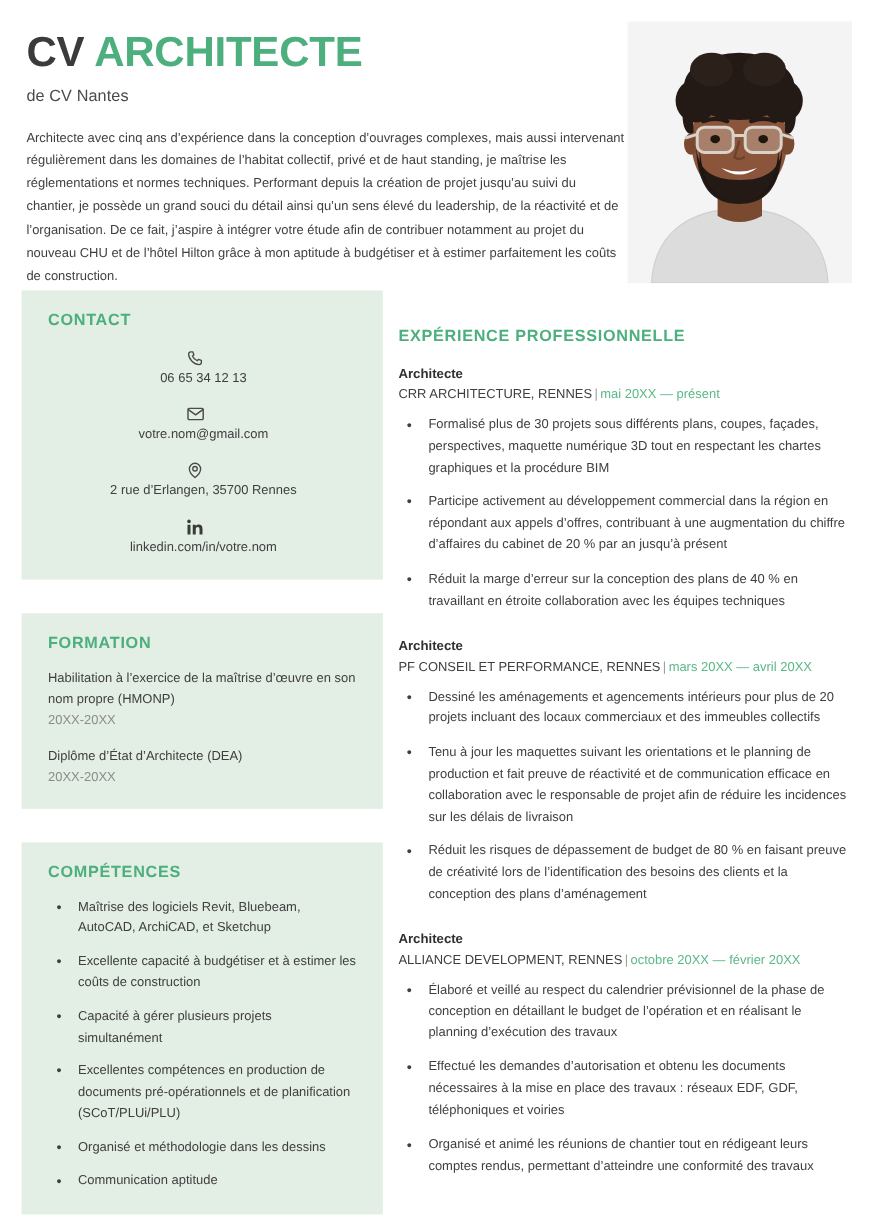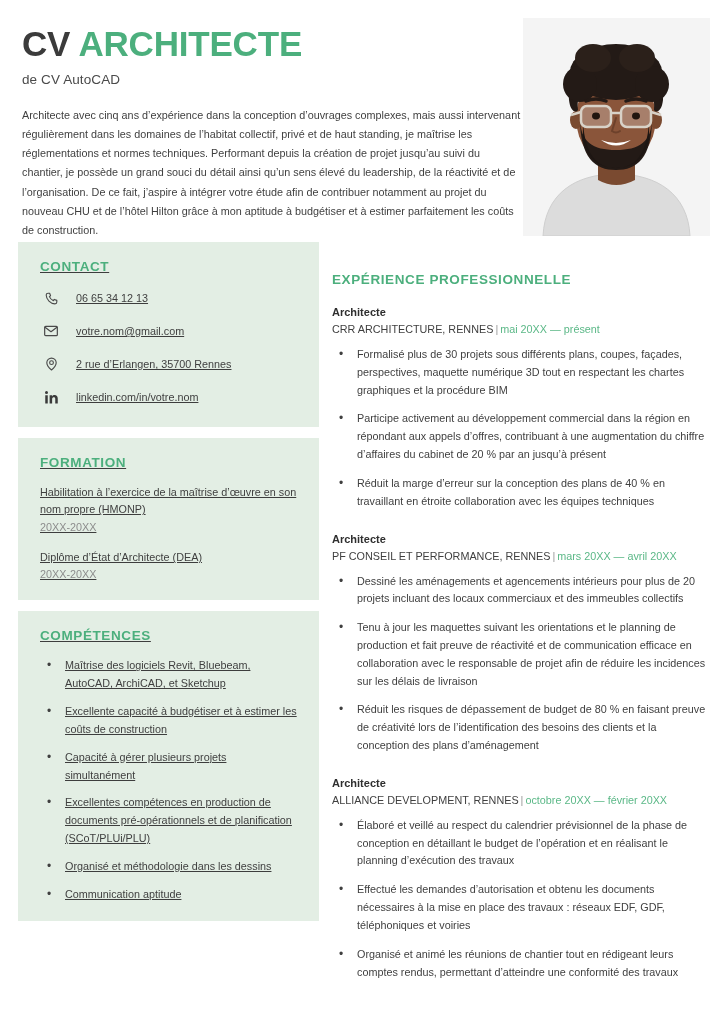--- a/index.html
+++ b/index.html
@@ -79,37 +79,37 @@
     left: 332px;
     top: 30px;
     width: 378px;
   }
 
   
   .panel {
     background: #e3eee4;
     padding: 17px 20px 18px 22px;
     box-sizing: border-box;
-    margin-bottom: 11px;
-    text-decoration: underline;
+    margin-bottom: 28px;
   }
   .panel-title {
     color: #4caf7d;
     font-size: 13.5px;
     font-weight: bold;
     letter-spacing: 0.6px;
     margin-bottom: 14px;
   }
 
   
   .contact-list { margin-top: 2px; }
   .contact-row {
     display: flex;
     align-items: center;
     margin-bottom: 13px;
+    flex-direction: column;
   }
   .contact-row:last-child { margin-bottom: 2px; }
   .contact-icon {
     width: 22px;
     min-width: 22px;
     height: 20px;
     display: flex;
     align-items: center;
     justify-content: center;
     margin-right: 14px;
@@ -189,21 +189,21 @@
   .job-meta .sep { color: #9b9b9b; padding: 0 2px; }
   .job-meta .dates { color: #5bb887; }
   .job ul.bullets li { margin-bottom: 11px; }
 </style>
 </head>
 <body>
 
 <div class="header">
   <div class="title-block">
     <h1 class="cv-title"><span class="dark">CV</span> <span class="accent">ARCHITECTE</span></h1>
-    <div class="cv-subtitle">de CV AutoCAD</div>
+    <div class="cv-subtitle">de CV Nantes</div>
   </div>
   <div class="summary">Architecte avec cinq ans d’expérience dans la conception d’ouvrages complexes, mais aussi intervenant régulièrement dans les domaines de l’habitat collectif, privé et de haut standing, je maîtrise les réglementations et normes techniques. Performant depuis la création de projet jusqu’au suivi du chantier, je possède un grand souci du détail ainsi qu’un sens élevé du leadership, de la réactivité et de l’organisation. De ce fait, j’aspire à intégrer votre étude afin de contribuer notamment au projet du nouveau CHU et de l’hôtel Hilton grâce à mon aptitude à budgétiser et à estimer parfaitement les coûts de construction.</div>
 
   <div class="photo">
     <svg viewBox="0 0 187 218" preserveAspectRatio="xMidYMid slice">
       <rect x="0" y="0" width="187" height="218" fill="#f4f4f4"></rect>
 
       <path d="M20 218 C22 176 52 156 93 156 C134 156 165 176 167 218 Z" fill="#dcdcdc"></path>
       <path d="M20 218 C22 176 52 156 93 156 C134 156 165 176 167 218 Z" fill="none" stroke="#cfcfcf" stroke-width="1"></path>
 

